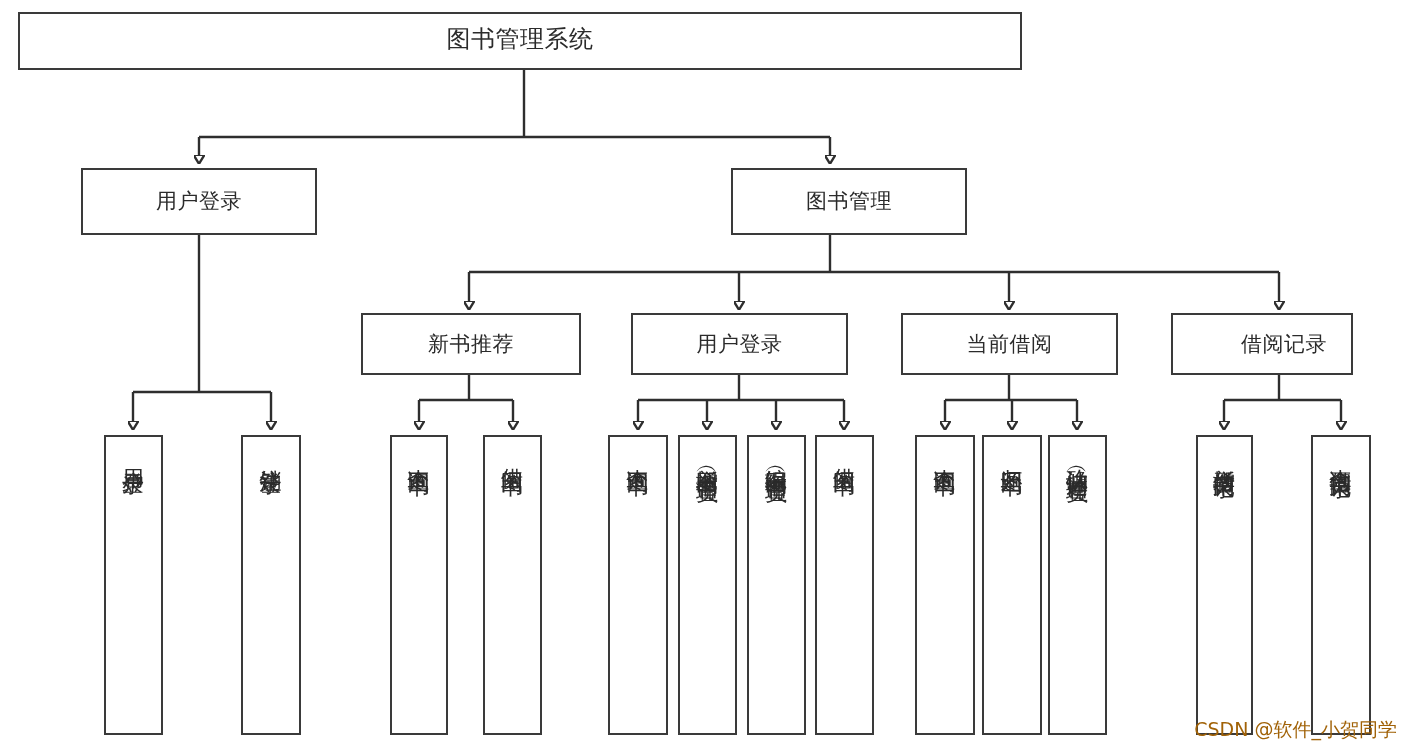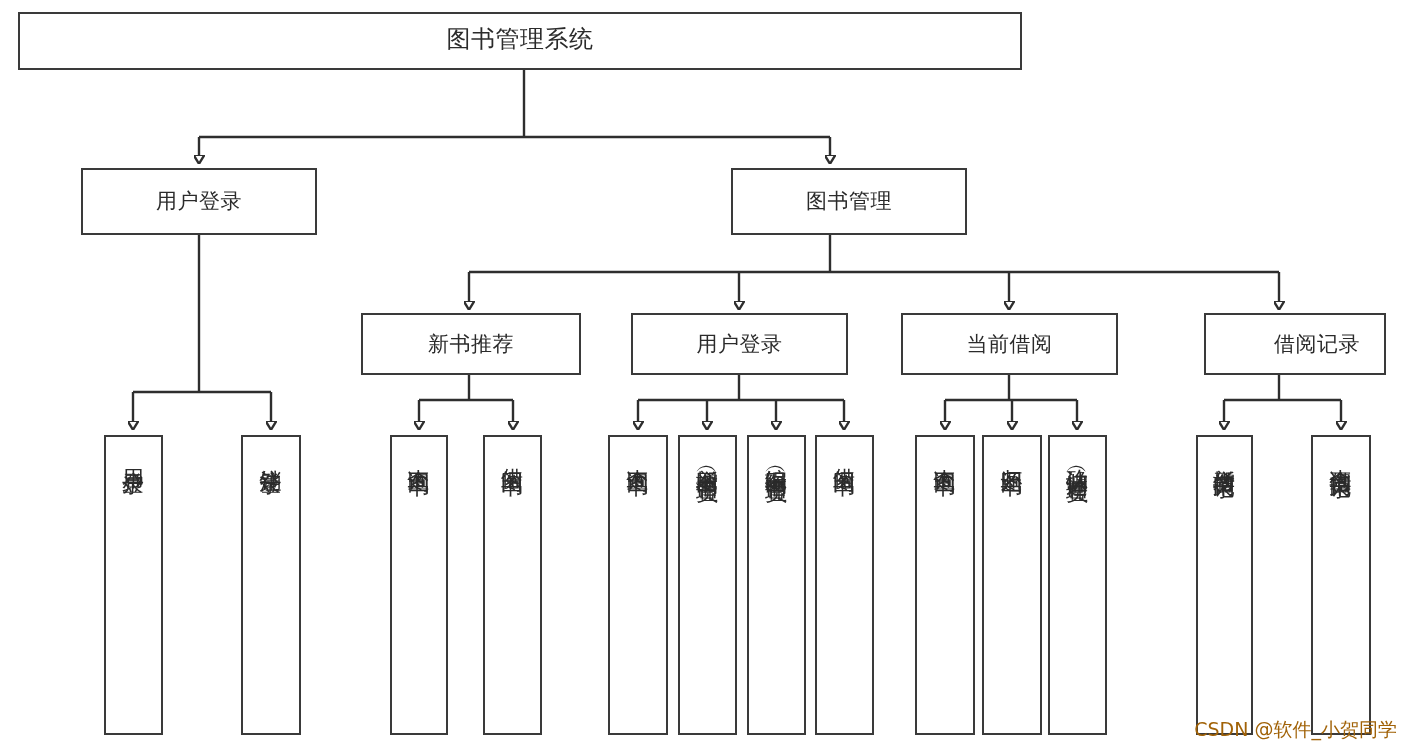--- a/index.html
+++ b/index.html
@@ -154,21 +154,21 @@
   </div>
 
   <div class="node horizontal" style="left:631px; top:313px; width:217px; height:62px;">
     <span class="label">用户登录</span>
   </div>
 
   <div class="node horizontal" style="left:901px; top:313px; width:217px; height:62px;text-align:right;">
     <span class="label">当前借阅</span>
   </div>
 
-  <div class="node horizontal" style="left:1204px; top:313px; width:182px; height:62px;padding-left:44px;">
+  <div class="node horizontal" style="left:1171px; top:313px; width:182px; height:62px;padding-left:44px;">
     <span class="label">借阅记录</span>
   </div>
 
   <div class="node vertical" style="left:104px; top:435px; width:59px; height:300px;">
     <span class="label">用户登录</span>
   </div>
   <div class="node vertical" style="left:241px; top:435px; width:60px; height:300px;">
     <span class="label">注销登录</span>
   </div>
 

